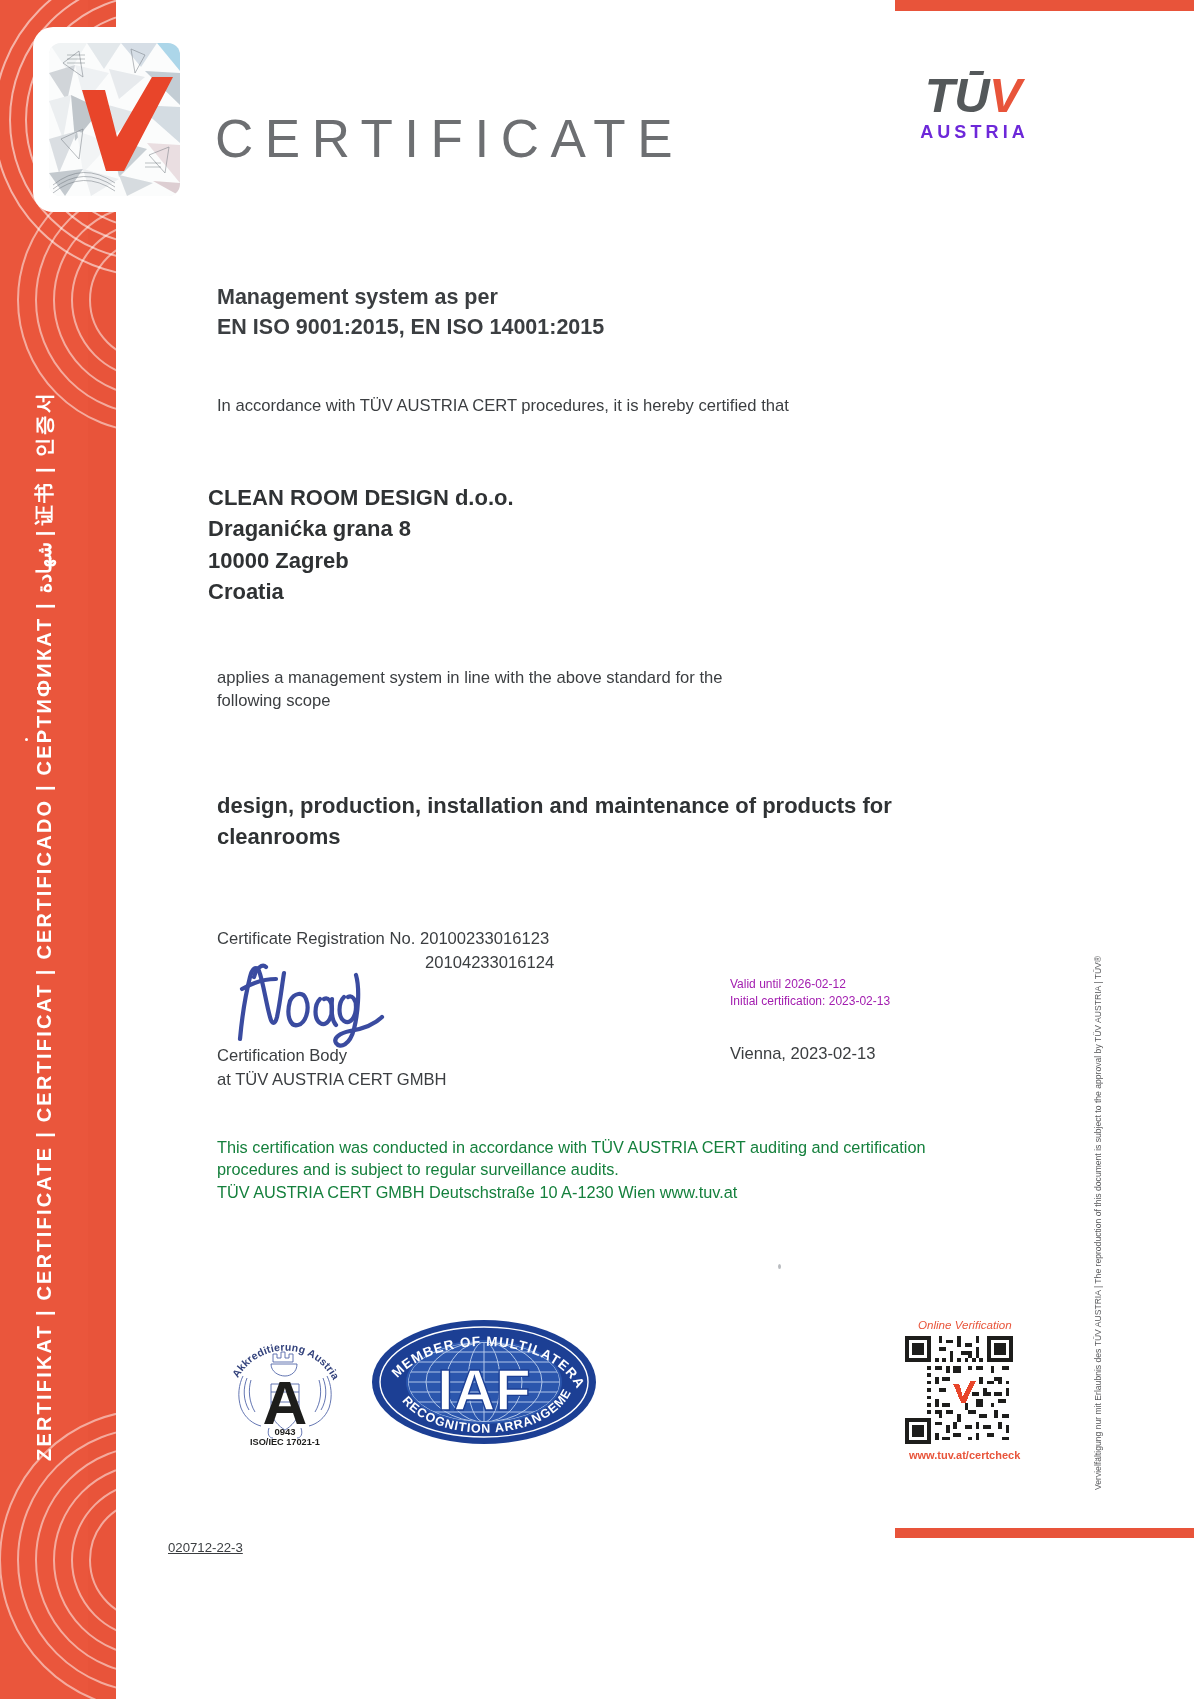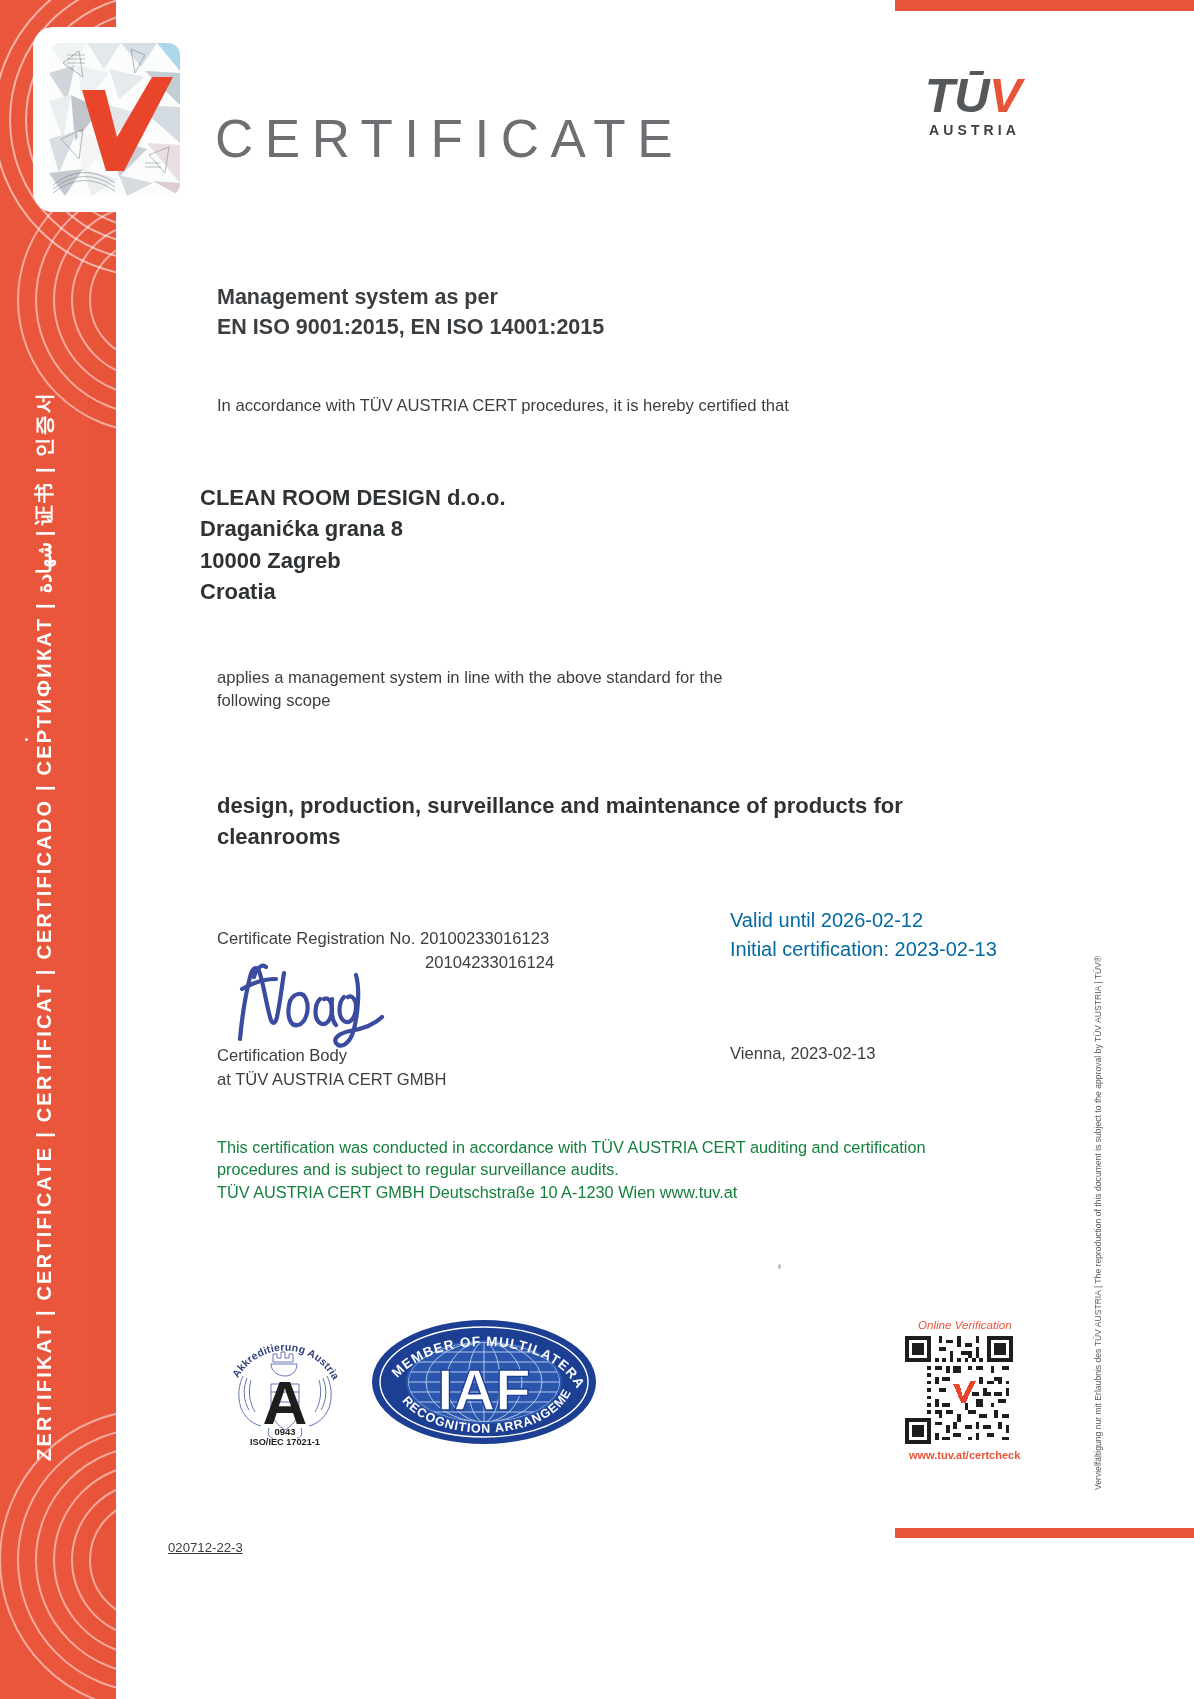--- a/index.html
+++ b/index.html
@@ -126,24 +126,24 @@
     font-size: 49px;
     font-weight: bold;
     letter-spacing: -0.5px;
     font-style: italic;
     line-height: 0.95;
     white-space: nowrap;
   }
   .tuv-tu { color: #54585a; }
   .tuv-v  { color: #e8543a; }
   .tuv-sub {
-    font-size: 14px;
+    font-size: 18px;
     font-weight: bold;
     letter-spacing: 4.1px;
-    color: #404040;
+    color: #6d28d9;
     margin-top: 3px;
     margin-left: 3px;
   }
 
   
   .content { position: absolute; left: 0; top: 0; width: 1194px; height: 1699px; z-index: 5; margin-left: 20px; }
 
   .std-heading {
     position: absolute;
     left: 197px; top: 283px;
@@ -157,21 +157,21 @@
   .accord-line {
     position: absolute;
     left: 197px; top: 394px;
     font-size: 16.6px;
     color: #3b3e41;
     line-height: 1.4;
   }
 
   .company-block {
     position: absolute;
-    left: 180px; top: 482px;
+    left: 188px; top: 482px;
     font-size: 22px;
     font-weight: bold;
     color: #2f3234;
     line-height: 1.43;
   }
 
   .applies-line {
     position: absolute;
     left: 197px; top: 666px;
     font-size: 16.6px;
@@ -197,23 +197,23 @@
     color: #3b3e41;
     line-height: 1.45;
   }
   .reg-second {
     margin-left: 208px;
     display: block;
   }
 
   .valid-block {
     position: absolute;
-    left: 710px; top: 906px;
-    font-size: 20px;
-    color: #0369a1;
+    left: 710px; top: 976px;
+    font-size: 12px;
+    color: #a21caf;
     line-height: 1.45;
   }
 
   .cert-body-block {
     position: absolute;
     left: 197px; top: 1044px;
     font-size: 16.6px;
     color: #3b3e41;
     line-height: 1.42;
     white-space: pre-line;
@@ -422,21 +422,21 @@
     <div class="company-block">
       <div>CLEAN ROOM DESIGN d.o.o.</div>
       <div>Draganićka grana 8</div>
       <div>10000 Zagreb</div>
       <div>Croatia</div>
     </div>
 
     <div class="applies-line">applies a management system in line with the above standard for the
 following scope</div>
 
-    <div class="scope-text">design, production, surveillance and maintenance of products for cleanrooms</div>
+    <div class="scope-text">design, production, installation and maintenance of products for cleanrooms</div>
 
     <div class="reg-block">
       <span>Certificate Registration No.</span>
       <span>20100233016123</span>
       <span class="reg-second">20104233016124</span>
     </div>
 
     <div class="valid-block">
       <div>Valid until 2026-02-12</div>
       <div>Initial certification: 2023-02-13</div>

